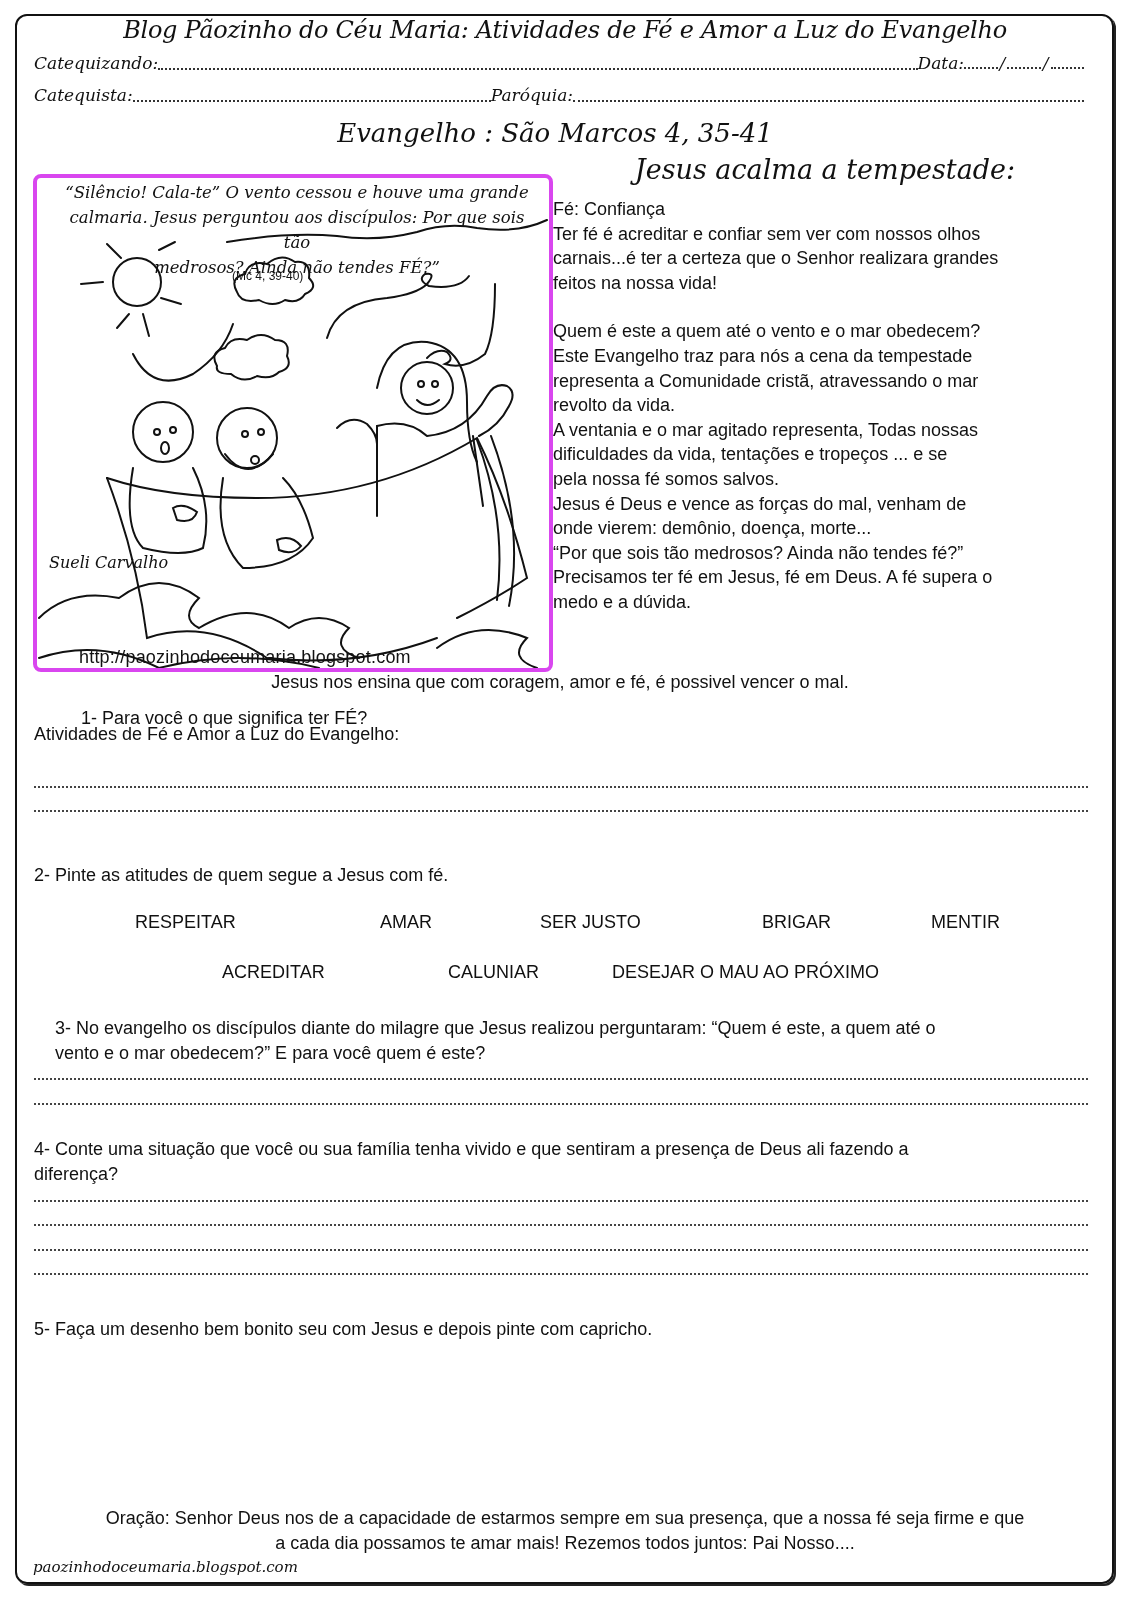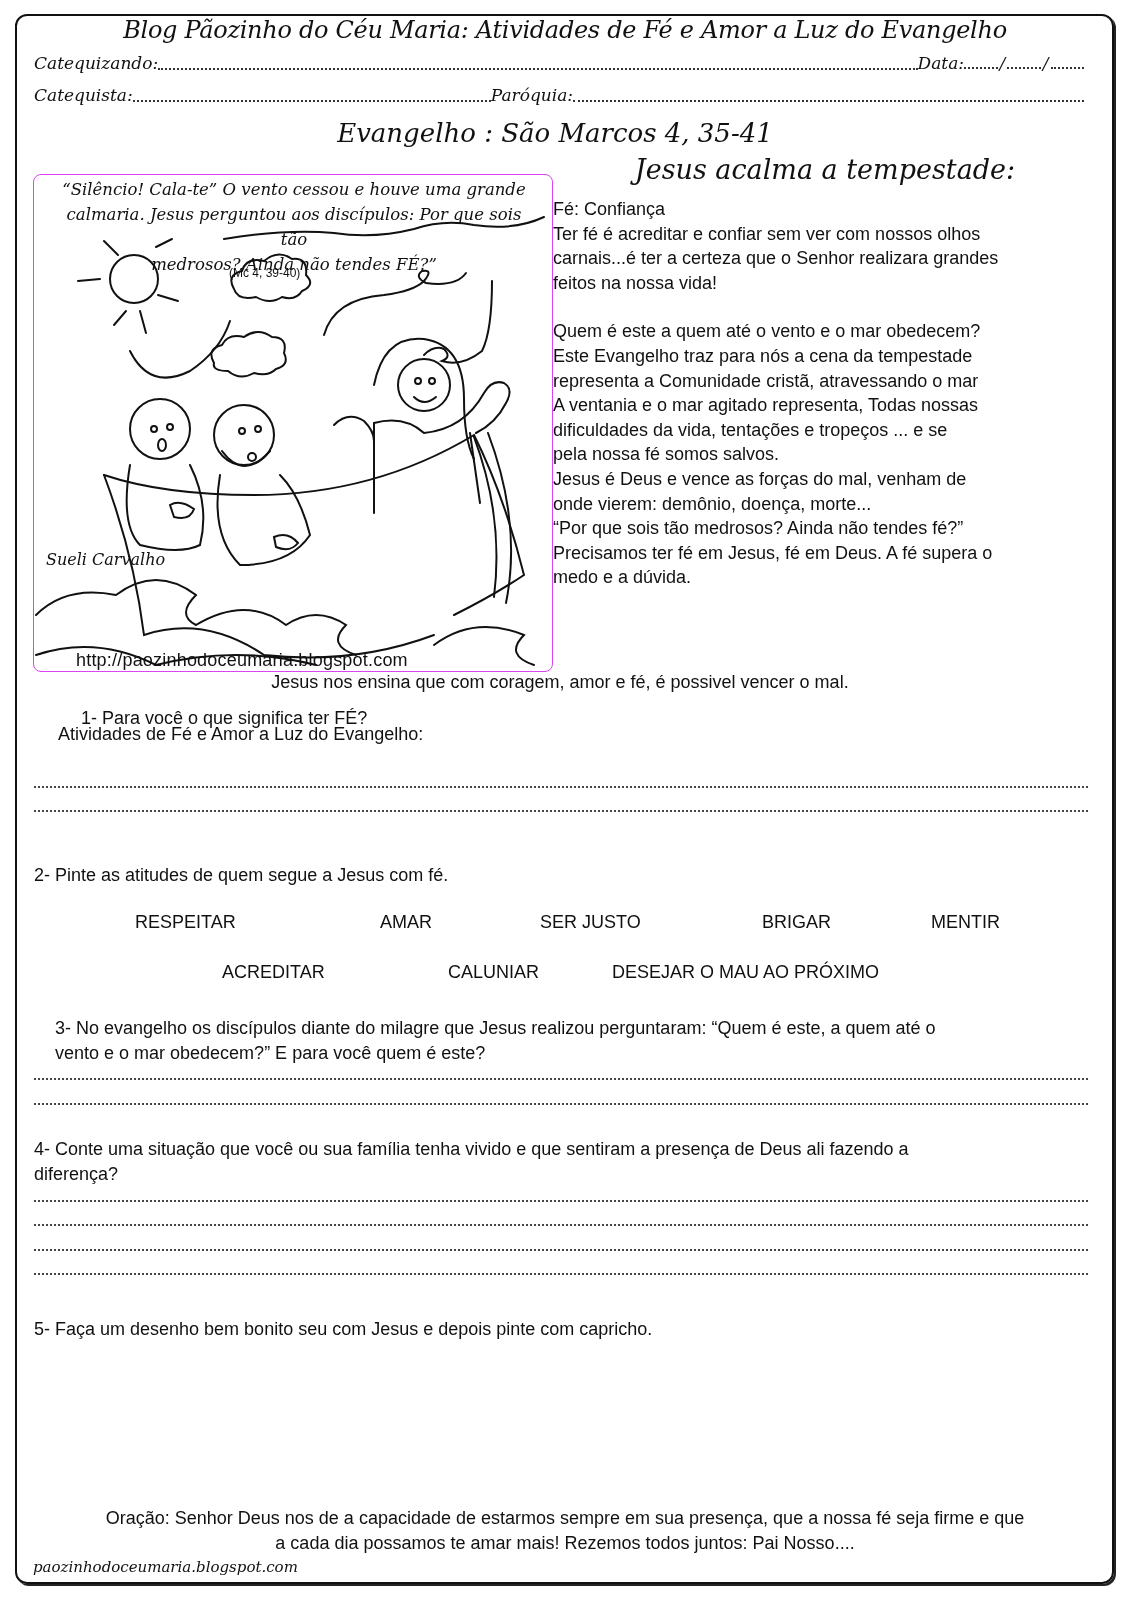--- a/index.html
+++ b/index.html
@@ -19,21 +19,21 @@
   .dots { flex: 1; overflow: hidden; height: 1em; position: relative; top: 2px; }
   .dots::after { content: ""; display: block; border-bottom: 2px dotted #333; height: 0.8em; }
   .row1 { top: 52px; }
   .row2 { top: 84px; }
   .date-dots { flex: none; width: 120px; display: flex; align-items: baseline; }
   .date-dots span.d { display:inline-block; width: 34px; border-bottom: 2px dotted #333; height: 0.8em; }
   .date-dots span.s { padding: 0 2px; }
 
   .gospel-ref { left: 0; width: 1110px; top: 118px; text-align: center; font-size: 26px; }
 
-  .illus { left: 33px; top: 174px; width: 520px; height: 498px; border: 1px solid #d946ef; border-radius: 8px; box-sizing: border-box; overflow: hidden; }
+  .illus { left: 33px; top: 174px; width: 520px; height: 498px; border: 4px solid #d946ef; border-radius: 8px; box-sizing: border-box; overflow: hidden; }
   .quote { position: absolute; left: 20px; width: 480px; top: 2px; text-align: center; font-size: 16.5px; line-height: 25px; }
   .quote-ref { position: absolute; left: 195px; top: 91px; font-size: 12px; }
   .illus svg { position: absolute; left: 0; top: 0; }
   .artist { position: absolute; left: 12px; top: 375px; font-size: 16px; }
   .url { position: absolute; left: 2px; bottom: 0px; font-size: 18px; letter-spacing: 0.2px; margin-left: 40px; }
 
   .story-title { left: 555px; width: 540px; top: 154px; text-align: center; font-size: 27px; }
   .story { left: 553px; width: 520px; top: 197px; font-size: 18px; line-height: 24.6px; }
   .story p { margin: 0; }
   .story .gap { height: 24px; }
@@ -148,33 +148,34 @@
 <div class="abs story-title serif-it">Jesus acalma a tempestade:</div>
 <div class="abs story sans">
   <p>Fé: Confiança</p>
   <p>Ter fé é acreditar e confiar sem ver com nossos olhos</p>
   <p>carnais...é ter a certeza que o Senhor realizara grandes</p>
   <p>feitos na nossa vida!</p>
   <div class="gap"></div>
   <p>Quem é este a quem até o vento e o mar obedecem?</p>
   <p>Este Evangelho traz para nós a cena da tempestade</p>
   <p>representa a Comunidade cristã, atravessando o mar</p>
+  <p>revolto da vida.</p>
   <p>A ventania e o mar agitado representa, Todas nossas</p>
   <p>dificuldades da vida, tentações e tropeços ... e se</p>
   <p>pela nossa fé somos salvos.</p>
   <p>Jesus é Deus e vence as forças do mal, venham de</p>
   <p>onde vierem: demônio, doença, morte...</p>
   <p>“Por que sois tão medrosos? Ainda não tendes fé?”</p>
   <p>Precisamos ter fé em Jesus, fé em Deus. A fé supera o</p>
   <p>medo e a dúvida.</p>
 </div>
 
 <div class="abs moral sans">Jesus nos ensina que com coragem, amor  e fé, é possivel vencer o mal.</div>
 
-<div class="abs section sans" style="top:722px;margin-left:24px;">Atividades de Fé e Amor a Luz do Evangelho:</div>
+<div class="abs section sans" style="top:722px;">Atividades de Fé e Amor a Luz do Evangelho:</div>
 <div class="abs section sans" style="top:706px;margin-left:47px;">1- Para você o que significa ter FÉ?</div>
 <div class="abs ans-line" style="top:786px;"></div>
 <div class="abs ans-line" style="top:810px;"></div>
 
 <div class="abs section sans" style="top:863px;">2- Pinte as atitudes de quem segue a Jesus com fé.</div>
 <div class="abs words sans" style="top:912px; left:135px;text-align:right;">RESPEITAR</div>
 <div class="abs words sans" style="top:912px; left:380px;">AMAR</div>
 <div class="abs words sans" style="top:912px; left:540px;">SER JUSTO</div>
 <div class="abs words sans" style="top:912px; left:762px;">BRIGAR</div>
 <div class="abs words sans" style="top:912px; left:931px;">MENTIR</div>

